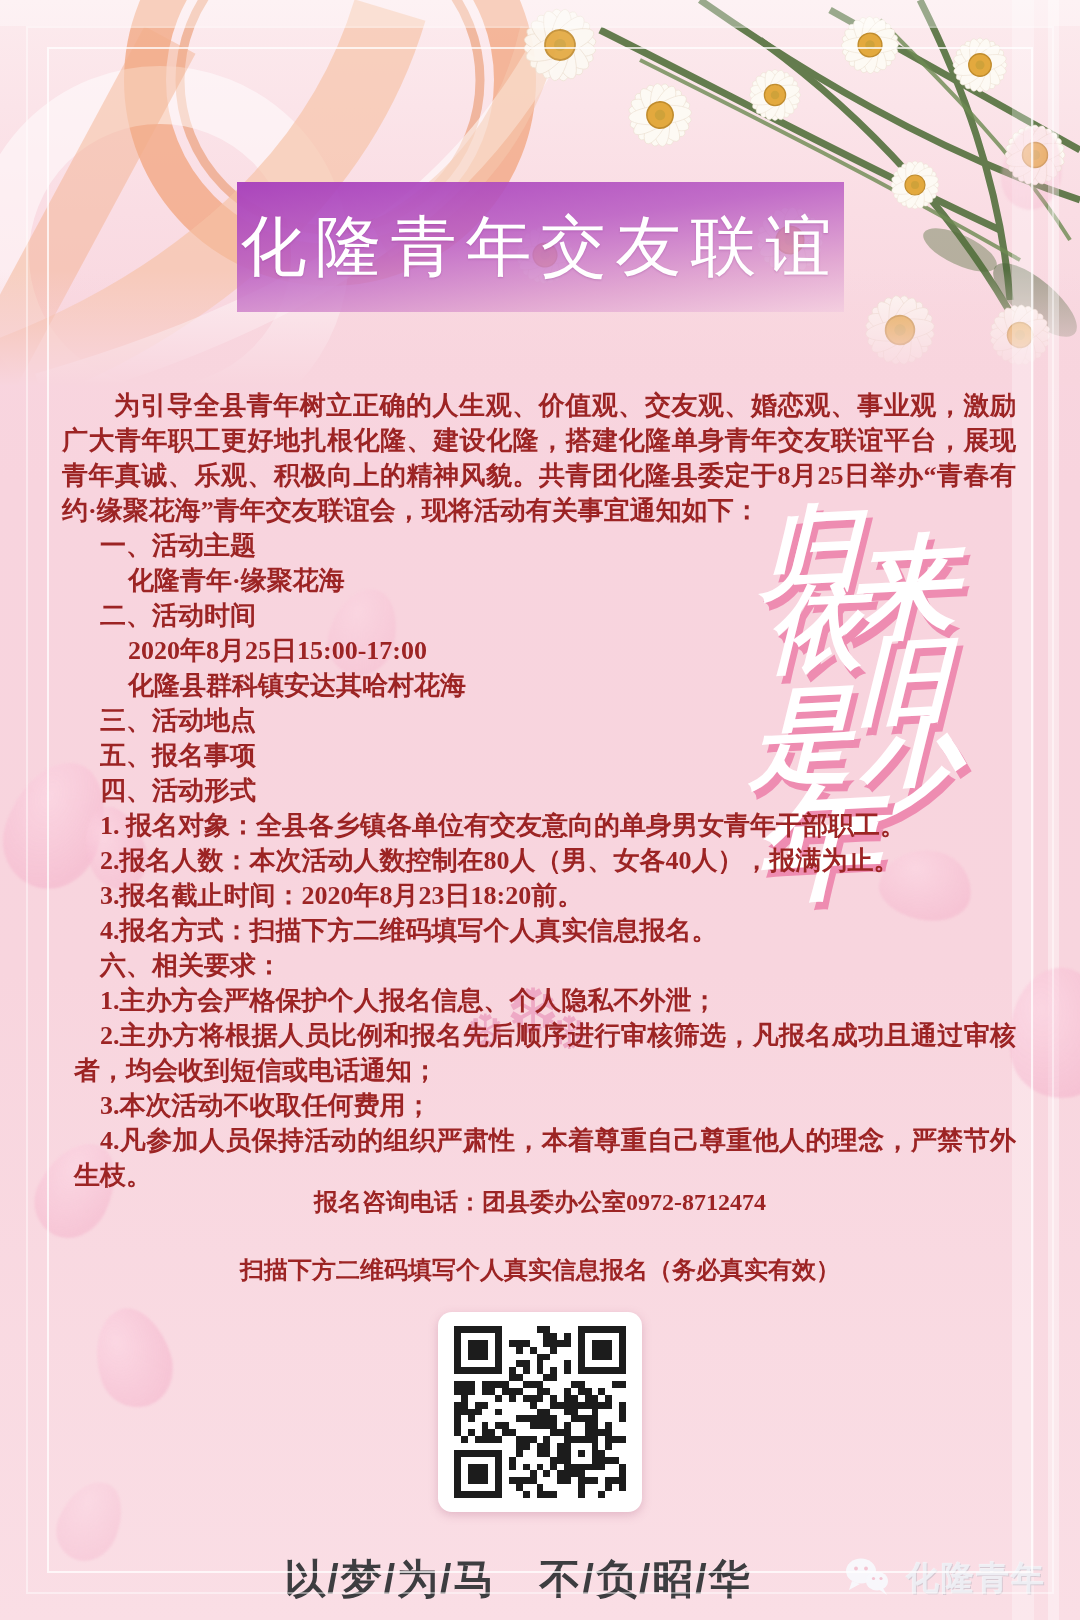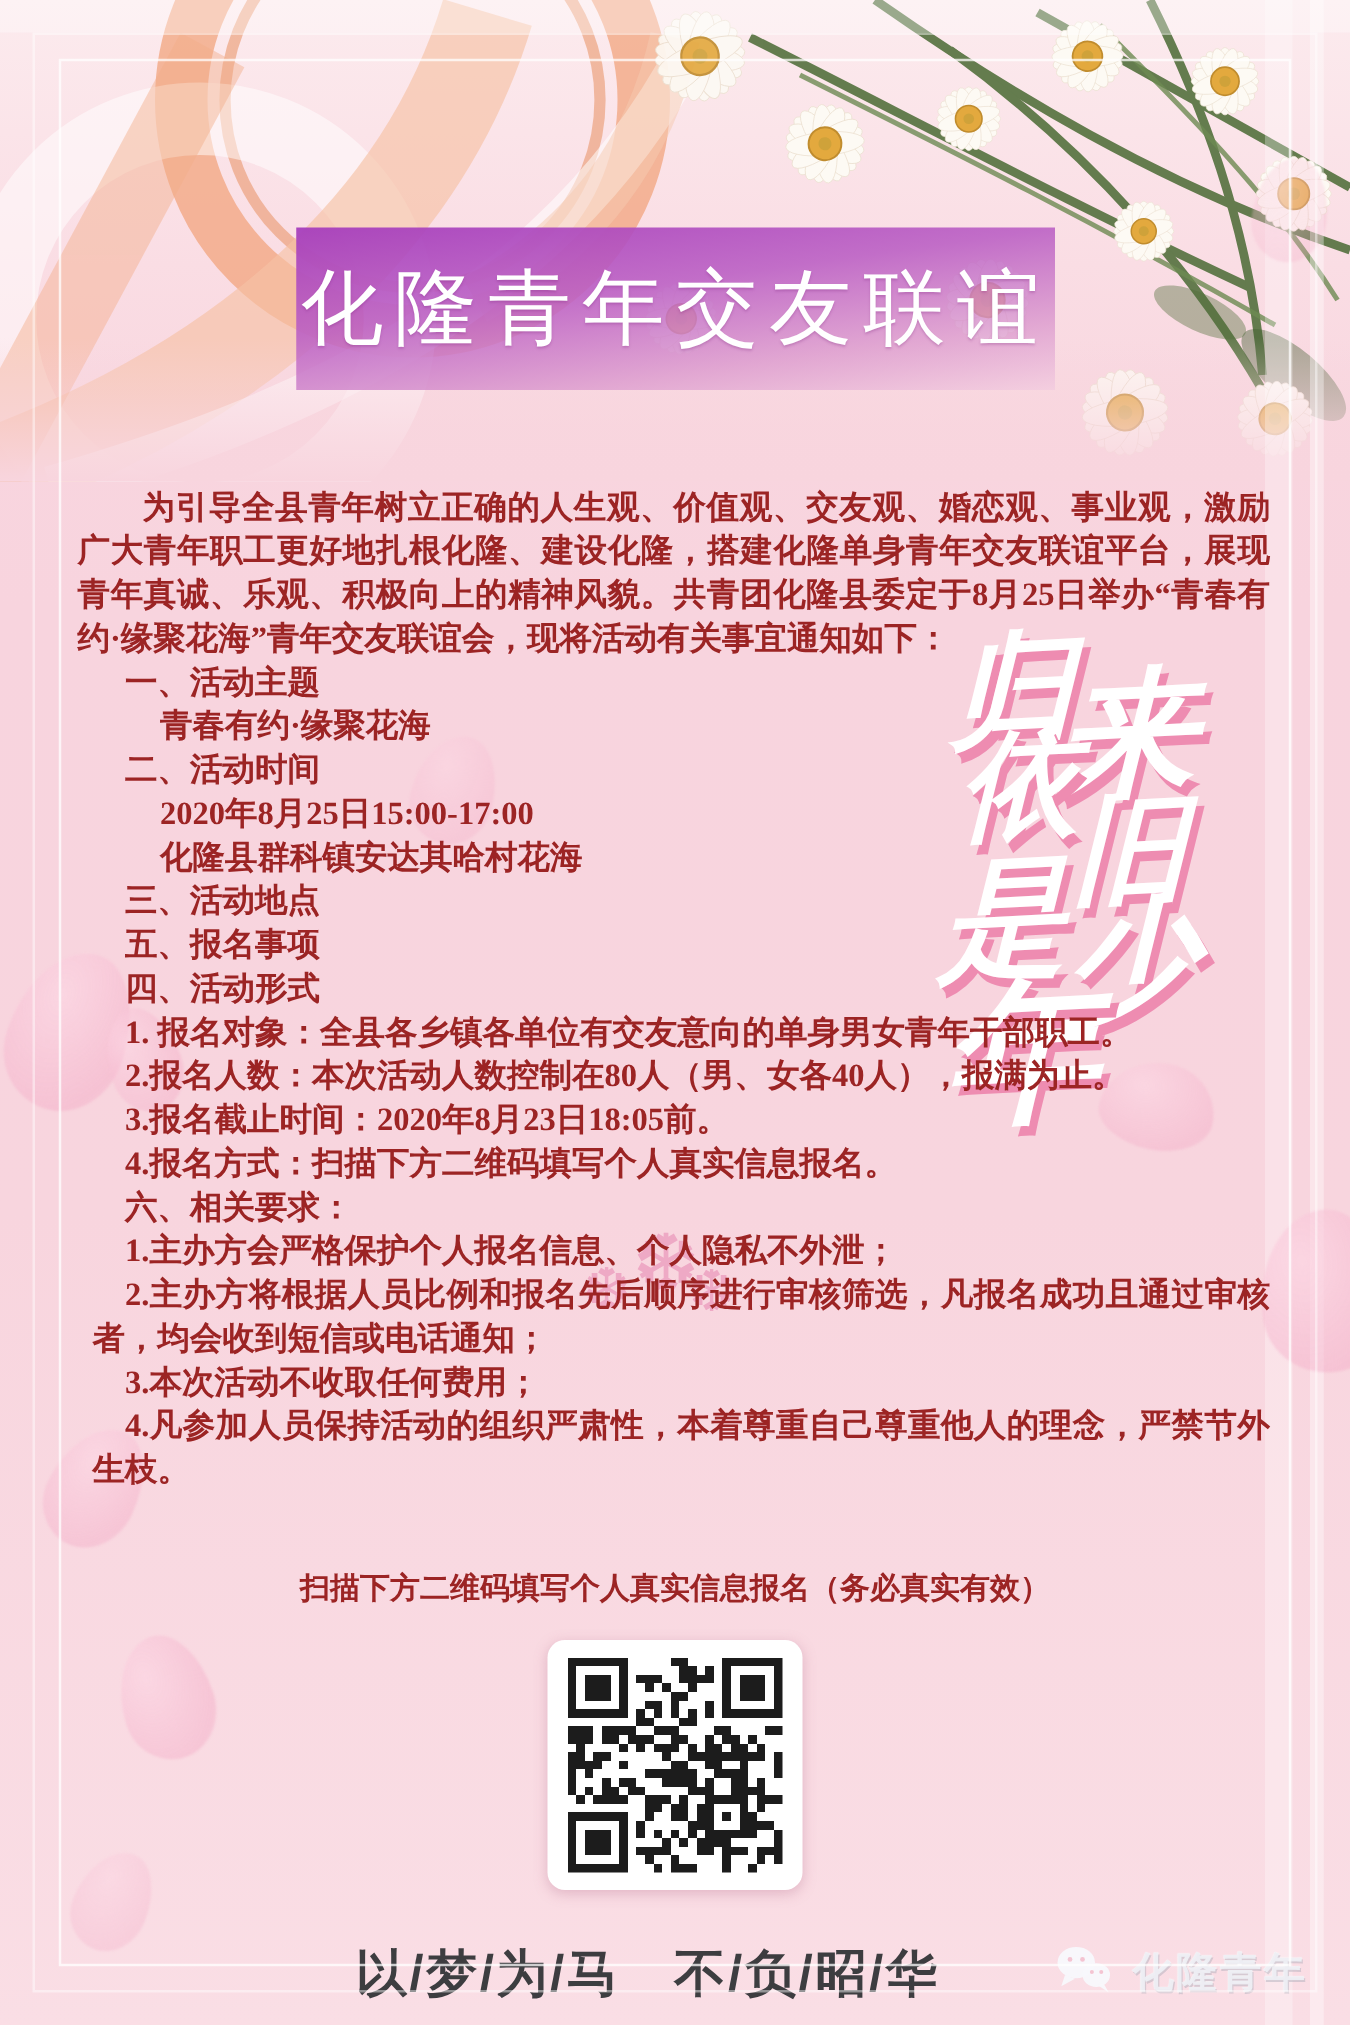--- a/index.html
+++ b/index.html
@@ -213,39 +213,40 @@
       <span class="art-char" style="left: 864px; top: 634px; font-size: 94px;">旧</span>
       <span class="art-char" style="left: 759px; top: 684px; font-size: 104px;">是</span>
       <span class="art-char" style="left: 857px; top: 716px; font-size: 108px;">少</span>
       <span class="art-char" style="left: 764px; top: 780px; font-size: 126px;">年</span>
     </div>
 
   <div class="body-text">
     <p class="intro">为引导全县青年树立正确的人生观、价值观、交友观、婚恋观、事业观，激励广大青年职工更好地扎根化隆、建设化隆，搭建化隆单身青年交友联谊平台，展现青年真诚、乐观、积极向上的精神风貌。共青团化隆县委定于8月25日举办“青春有约·缘聚花海”青年交友联谊会，现将活动有关事宜通知如下：</p>
     <div id="bodyLines">
         <p class="bl h">一、活动主题</p>
-        <p class="bl sub">青春有约·缘聚花海</p>
+        <p class="bl sub">化隆青年·缘聚花海</p>
         <p class="bl h">二、活动时间</p>
         <p class="bl sub">2020年8月25日15:00-17:00</p>
         <p class="bl sub2">化隆县群科镇安达其哈村花海</p>
         <p class="bl h">三、活动地点</p>
         <p class="bl h">五、报名事项</p>
         <p class="bl h">四、活动形式</p>
         <p class="bl item">1. 报名对象：全县各乡镇各单位有交友意向的单身男女青年干部职工。</p>
         <p class="bl item">2.报名人数：本次活动人数控制在80人（男、女各40人），报满为止。</p>
-        <p class="bl item">3.报名截止时间：2020年8月23日18:05前。</p>
+        <p class="bl item">3.报名截止时间：2020年8月23日18:20前。</p>
         <p class="bl item">4.报名方式：扫描下方二维码填写个人真实信息报名。</p>
         <p class="bl h">六、相关要求：</p>
         <p class="bl item">1.主办方会严格保护个人报名信息、个人隐私不外泄；</p>
         <p class="bl item">2.主办方将根据人员比例和报名先后顺序进行审核筛选，凡报名成功且通过审核者，均会收到短信或电话通知；</p>
         <p class="bl item">3.本次活动不收取任何费用；</p>
         <p class="bl item">4.凡参加人员保持活动的组织严肃性，本着尊重自己尊重他人的理念，严禁节外生枝。</p>
       </div>
   </div>
 
+  <div class="phone-line">报名咨询电话：团县委办公室0972-8712474</div>
   <div class="scan-line">扫描下方二维码填写个人真实信息报名（务必真实有效）</div>
 
   <div class="qr-card">
     <svg id="qrSvg" viewBox="0 0 25 25" shape-rendering="crispEdges" aria-hidden="true">
         <g fill="#1c1c1c">
           <rect x="0" y="0" width="1" height="1"></rect>
           <rect x="1" y="0" width="1" height="1"></rect>
           <rect x="2" y="0" width="1" height="1"></rect>
           <rect x="3" y="0" width="1" height="1"></rect>
           <rect x="4" y="0" width="1" height="1"></rect>

